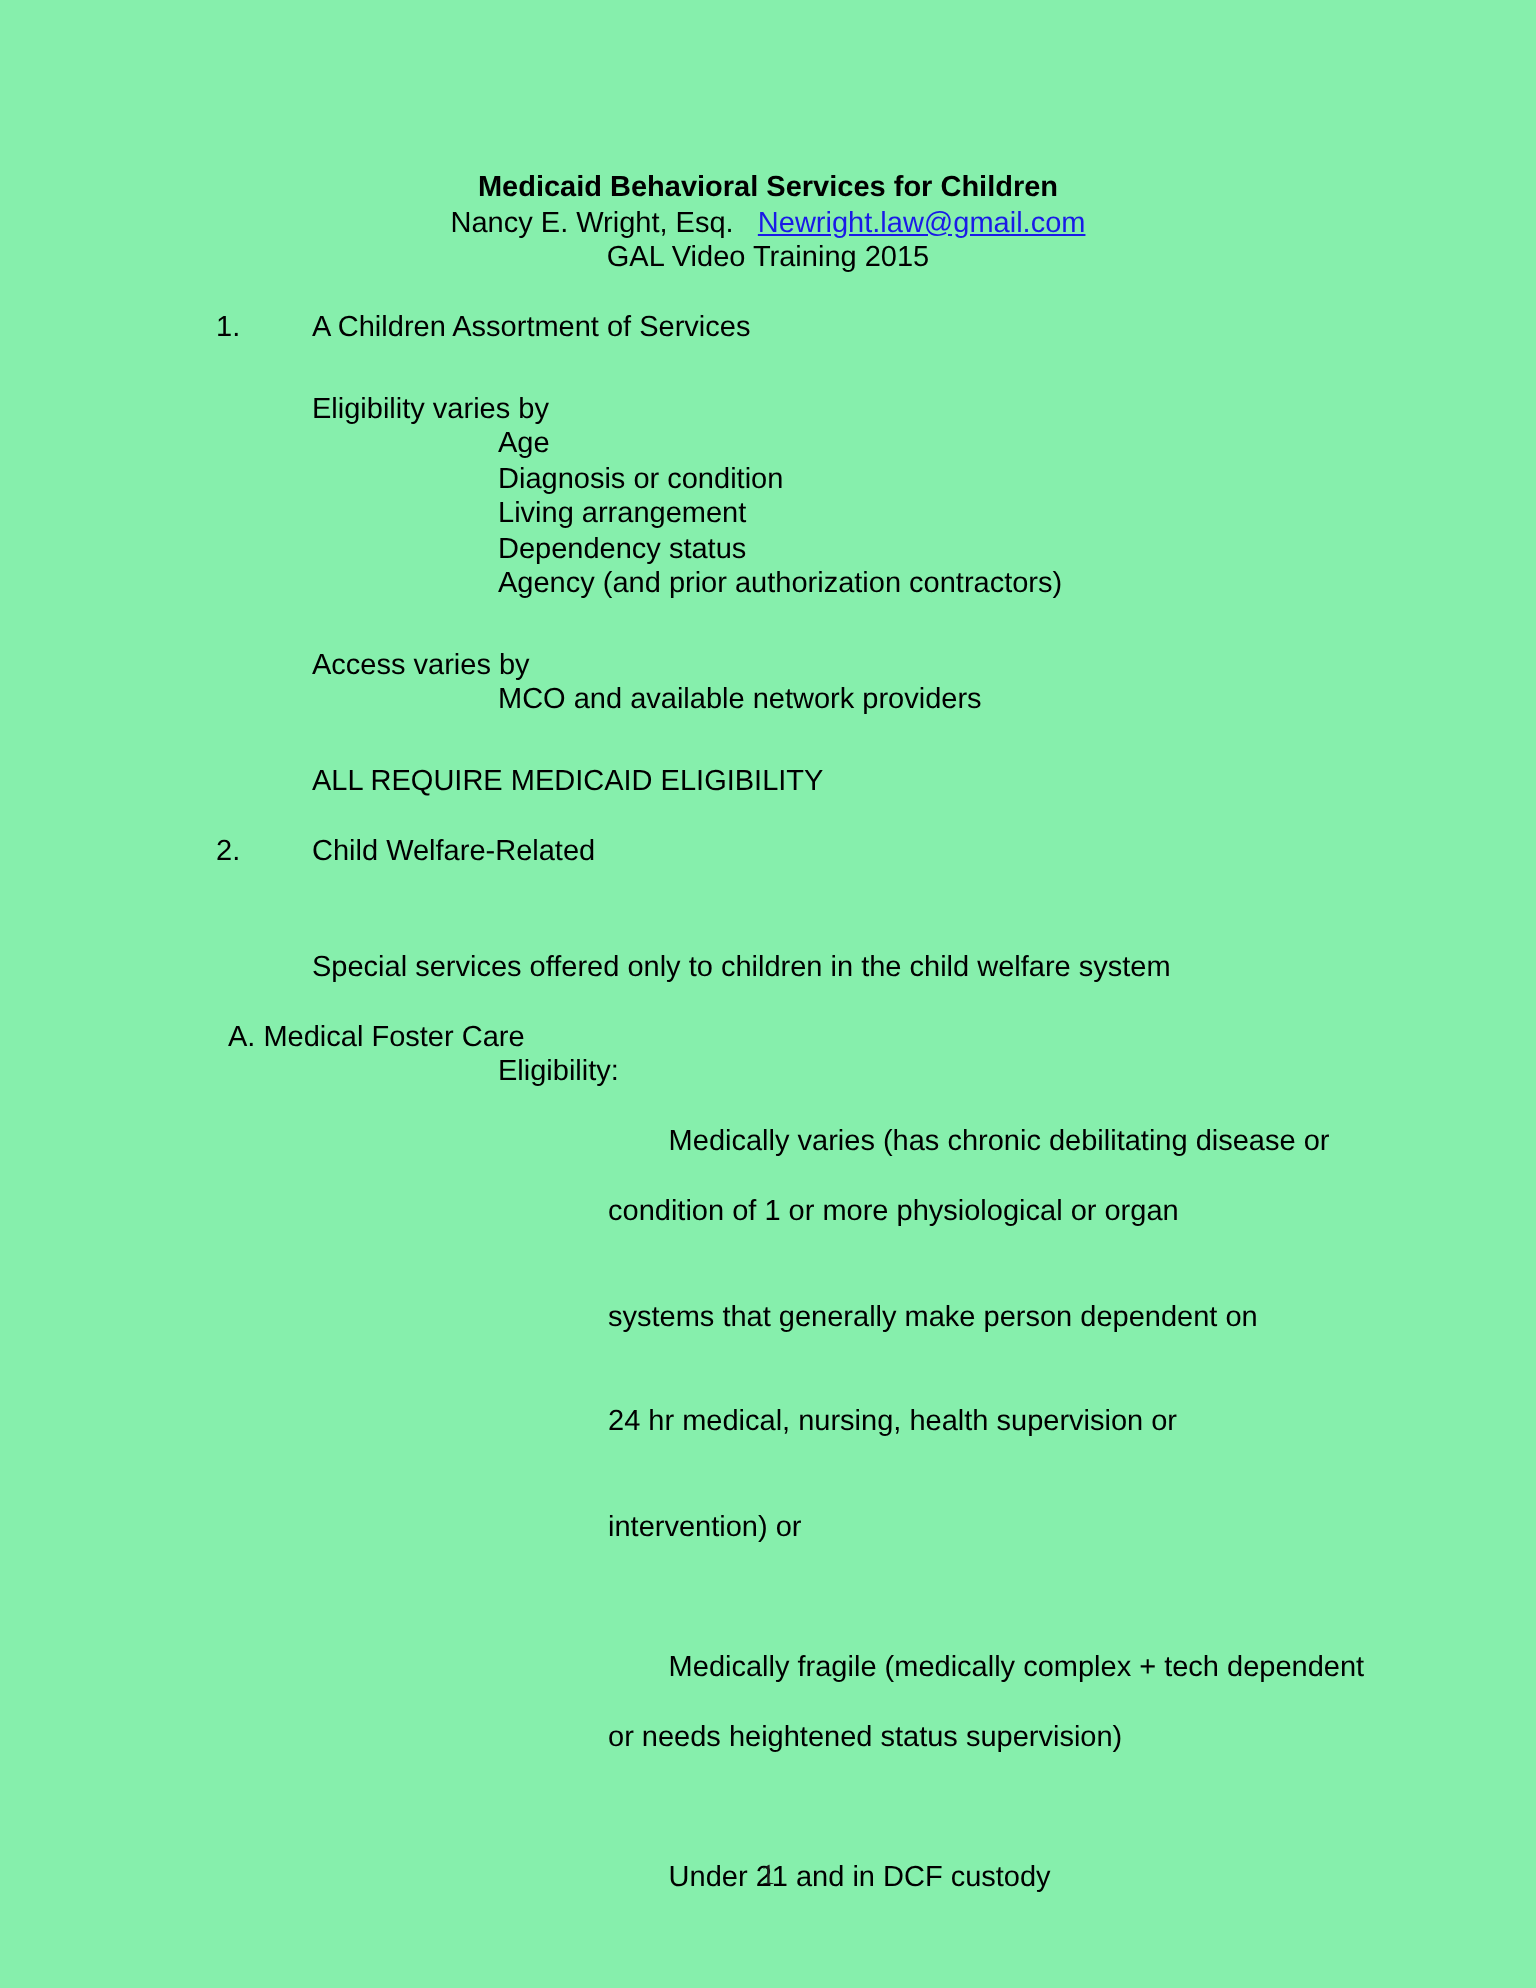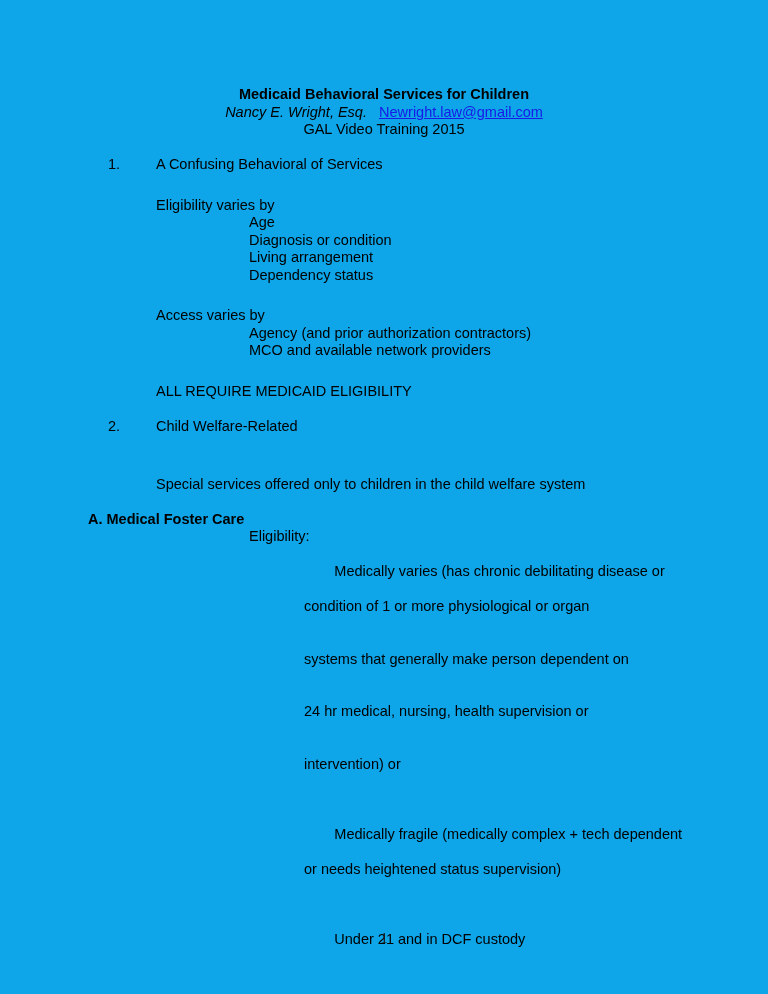--- a/index.html
+++ b/index.html
@@ -9,41 +9,40 @@
     background: #ffffff;
   }
   body {
     font-family: "Liberation Sans", sans-serif;
     color: #000000;
   }
   .page {
     position: relative;
     width: 768px;
     height: 994px;
-    background: #0ea5e9;
+    background: #86efac;
     overflow: hidden;
   }
   .doc {
     position: absolute;
     top: 86px;
     left: 0;
     right: 0;
   }
   
   .header {
     text-align: center;
     font-size: 14.5px;
     line-height: 17.6px;
   }
   .header .title {
     font-weight: bold;
   }
   .byline .name {
     white-space: pre;
-    font-style: italic;
   }
   .email-link {
     color: #1a1ae6;
     text-decoration: underline;
   }
   
   .outline {
     font-size: 14.5px;
     line-height: 17.5px;
   }
@@ -56,21 +55,21 @@
     flex: 0 0 auto;
     width: 48px;
     text-align: left;
   }
   .line {
     white-space: pre-wrap;
   }
   
   .lvl-num   { padding-left: 108px; }
   .lvl-1     { padding-left: 156px; margin-top: 23px; }
-  .lvl-2     { padding-left: 88px; font-weight: bold; }
+  .lvl-2     { padding-left: 114px; }
   .lvl-3     { padding-left: 249px; }
   .lvl-4     { padding-left: 294px; }
 
   
   .hang {
     text-indent: 0;
   }
   .hang .cont {
     display: block;
     padding-left: 10px;
@@ -106,30 +105,30 @@
       </div>
       <div class="subtitle">GAL Video Training 2015</div>
     </div>
 
     <div class="gap-lg"></div>
 
     <div class="outline">
 
       <div class="row lvl-num">
         <span class="marker">1.</span>
-        <span class="line">A Confusing Behavioral of Services</span>
+        <span class="line">A Children Assortment of Services</span>
       </div>
 
       <div class="line lvl-1">Eligibility varies by</div>
       <div class="line lvl-3">Age</div>
       <div class="line lvl-3">Diagnosis or condition</div>
       <div class="line lvl-3">Living arrangement</div>
       <div class="line lvl-3">Dependency status</div>
+      <div class="line lvl-3">Agency (and prior authorization contractors)</div>
       <div class="line lvl-1">Access varies by</div>
-      <div class="line lvl-3">Agency (and prior authorization contractors)</div>
       <div class="line lvl-3">MCO and available network providers</div>
       <div class="line lvl-1">ALL REQUIRE MEDICAID ELIGIBILITY</div>
     </div>
 
     <div class="gap-lg"></div>
 
     <div class="outline">
 
       <div class="row lvl-num">
         <span class="marker">2.</span>

